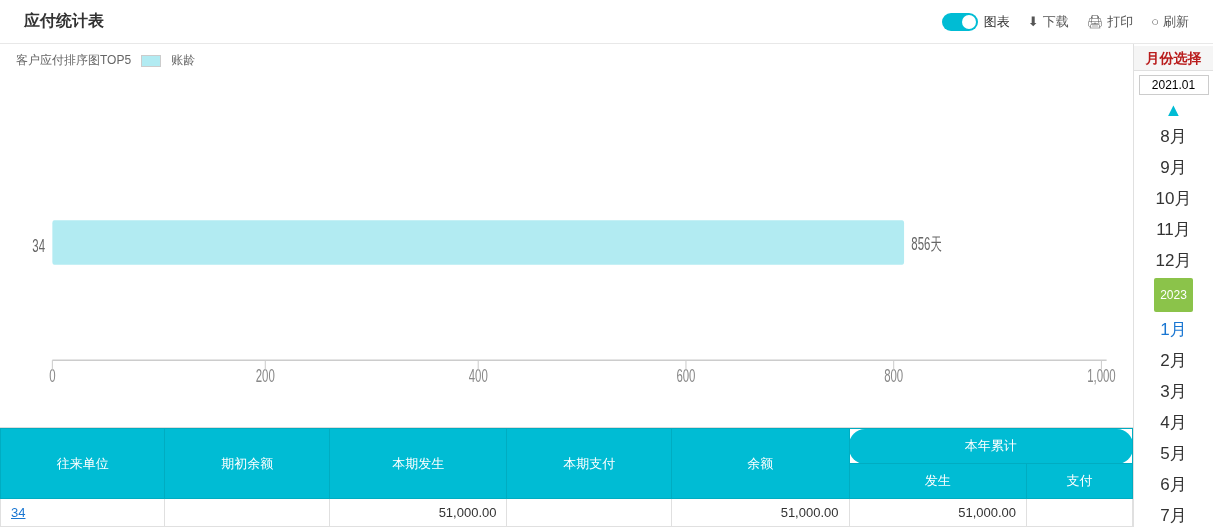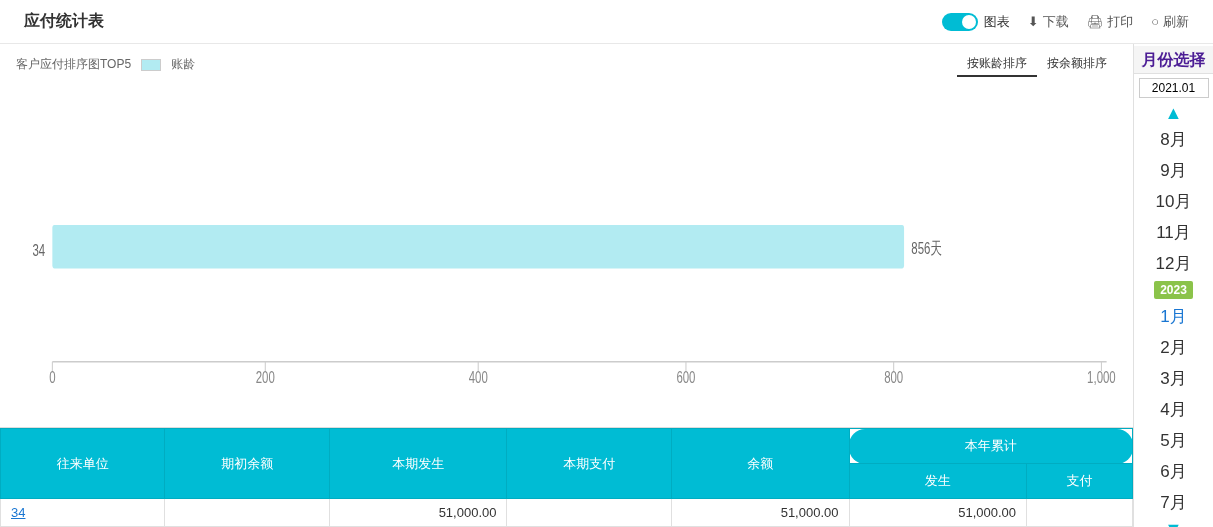--- a/index.html
+++ b/index.html
@@ -39,25 +39,25 @@
     .table-section { border-top: 1px solid #ddd; }
     .data-table { width: 100%; border-collapse: collapse; }
     .data-table th { background: #00bcd4; color: #fff; padding: 8px 10px; text-align: center; font-size: 13px; font-weight: normal; border: 1px solid #00acc1; }
     .data-table td { padding: 6px 10px; text-align: right; font-size: 13px; border: 1px solid #e0e0e0; }
     .data-table td.left { text-align: left; }
     .data-table td a { color: #1976d2; text-decoration: underline; cursor: pointer; }
     .th-group { text-align: center; border-radius: 16px; }
 
     
     .right-sidebar { width: 80px; background: #fff; border-left: 1px solid #e0e0e0; display: flex; flex-direction: column; align-items: center; padding-top: 2px; overflow-y: auto; }
-    .sidebar-title { font-size: 16px; color: #4c1d95; padding: 4px 0 2px; text-align: center; width: 100%; background: #f5f5f5; border-bottom: 1px solid #e0e0e0; font-weight: bold; }
+    .sidebar-title { font-size: 14px; color: #b91c1c; padding: 4px 0 2px; text-align: center; width: 100%; background: #f5f5f5; border-bottom: 1px solid #e0e0e0; font-weight: bold; }
     .sidebar-year-input { width: 70px; background: #fff; border: 1px solid #ccc; font-size: 12px; text-align: center; padding: 2px; margin: 4px 0; }
     .sidebar-scroll-btn { color: #00bcd4; font-size: 18px; cursor: pointer; line-height: 1; padding: 2px; }
     .sidebar-month { font-size: 17px; color: #333; cursor: pointer; padding: 4px 0; text-align: center; width: 100%; }
-    .sidebar-year-badge { background: #8bc34a; color: #fff; font-size: 12px; padding: 2px 6px; border-radius: 2px; margin: 2px 0; text-align: right; font-weight: bold; }
+    .sidebar-year-badge { background: #8bc34a; color: #fff; font-size: 12px; padding: 10px 6px; border-radius: 2px; margin: 2px 0; text-align: right; }
     .sidebar-month.highlight { color: #1976d2; }
   </style>
 </head>
 <body>
 
 <div class="app-container">
 
   <div class="header">
     <span class="header-title">应付统计表</span>
     <div class="header-actions">
@@ -82,24 +82,20 @@
 
   <div class="main-content">
 
     <div class="chart-section">
 
       <div class="chart-header">
         <div class="legend-area">
           <span class="legend-label">客户应付排序图TOP5</span>
           <div class="legend-box"></div>
           <span class="legend-label">账龄</span>
-        </div>
-        <div class="sort-tabs">
-          <div class="sort-tab active">按账龄排序</div>
-          <div class="sort-tab">按余额排序</div>
         </div>
       </div>
 
       <div class="chart-area">
         <svg class="chart-svg" viewBox="0 0 1060 220" preserveAspectRatio="none">
 
           <text x="28" y="110" font-size="11" fill="#666" text-anchor="end">34</text>
 
           <rect x="35" y="90" width="820" height="28" fill="#b2ebf2" rx="2"></rect>
 

